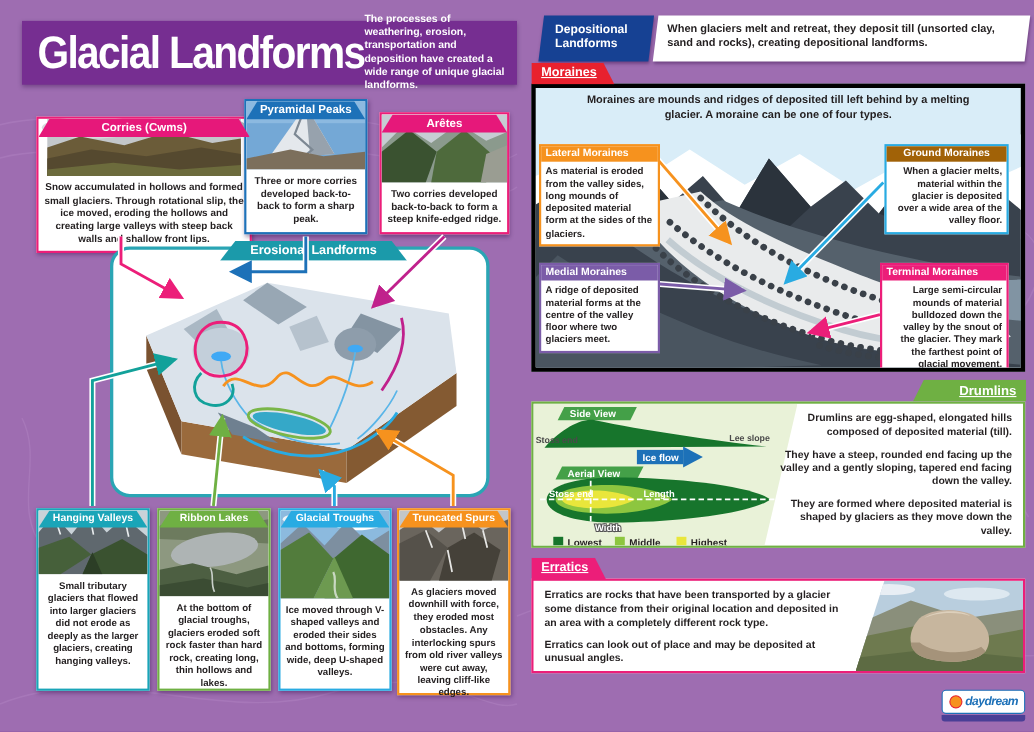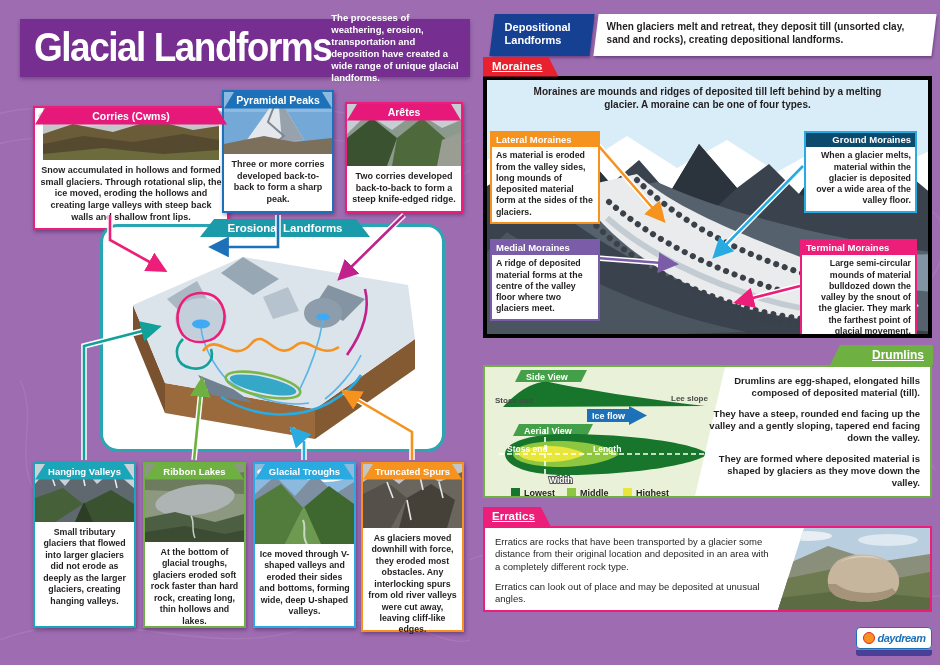--- a/index.html
+++ b/index.html
@@ -54,34 +54,34 @@
 
   
   .mor-panel{left:483px;top:76px;width:449px;height:262px;border:4px solid #000000;background:#d9edf8;overflow:hidden;}
   .mor-intro{position:absolute;left:40px;right:40px;top:5px;text-align:center;font-size:10px;font-weight:700;line-height:1.3;z-index:1;}
   .mor-illu{position:absolute;left:0;top:42px;width:445px;height:216px;line-height:0;}
   .mbox{position:absolute;background:#fff;border:2px solid;box-sizing:border-box;z-index:4;}
   .mbox .mh{color:#fff;font-weight:700;font-size:9.5px;padding:2px 4px;line-height:1.1;}
   .mbox .mt{padding:3px 4px 4px 4px;font-size:8.8px;font-weight:700;line-height:1.28;}
   .ra{text-align:right;}
   .mb-orange{border-color:#f6921e}.mb-orange .mh{background:#f6921e}
-  .mb-lblue{border-color:#29abe2}.mb-lblue .mh{background:#0c4a6e;text-align:right}
+  .mb-lblue{border-color:#29abe2}.mb-lblue .mh{background:#a16207;text-align:center}
   .mb-purple{border-color:#7b5ca8}.mb-purple .mh{background:#7b5ca8}
   .mb-pink{border-color:#ec1e79}.mb-pink .mh{background:#ec1e79;text-align:left}
 
   
   .dru-panel{left:483px;top:365px;width:449px;height:133px;border:2px solid #6fb043;background:#fff;overflow:hidden;}
   .dru-green{position:absolute;left:0;top:0;width:240px;height:129px;background:#e9f2d8;
-             clip-path:polygon(0 0,240px 0,210px 129px,0 129px);line-height:0;text-align:right;}
+             clip-path:polygon(0 0,240px 0,210px 129px,0 129px);line-height:0;}
   .dru-text{position:absolute;right:10px;top:8px;width:212px;text-align:right;font-size:9.5px;font-weight:700;line-height:1.3;}
   .dru-text p{margin:0 0 8px 0;}
 
   
   .err-panel{left:483px;top:526px;width:449px;height:86px;border:2px solid #ec1e79;background:#fff;overflow:hidden;}
-  .err-text{position:absolute;left:10px;top:8px;width:280px;font-size:9.5px;font-weight:400;line-height:1.3;}
+  .err-text{position:absolute;left:10px;top:8px;width:280px;font-size:9.5px;font-weight:700;line-height:1.3;}
   .err-text p{margin:0 0 8px 0;}
   .err-photo{position:absolute;right:0;top:0;width:152px;height:82px;line-height:0;
              clip-path:polygon(26px 0,100% 0,100% 100%,0 100%);}
 
   
   .brand{position:absolute;left:856px;top:627px;width:76px;z-index:6;}
   .brand-box{background:#fff;border:1px solid #1d71b8;border-radius:4px;height:20px;display:flex;align-items:center;justify-content:center;gap:3px;}
   .brand-dot{width:12px;height:12px;border-radius:50%;background:#f6921e;border:1.5px solid #e8212e;box-sizing:border-box;}
   .brand-name{color:#1d71b8;font-weight:800;font-style:italic;font-size:11px;letter-spacing:-.5px;}
   .brand-strip{height:6px;background:#4a3f96;border-radius:0 0 3px 3px;margin-top:1px;}

